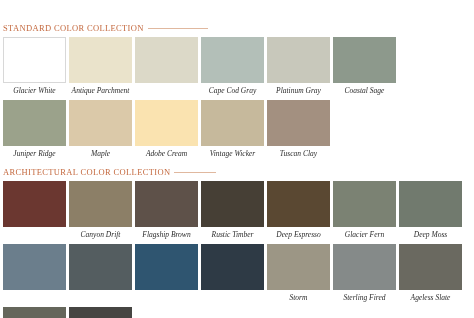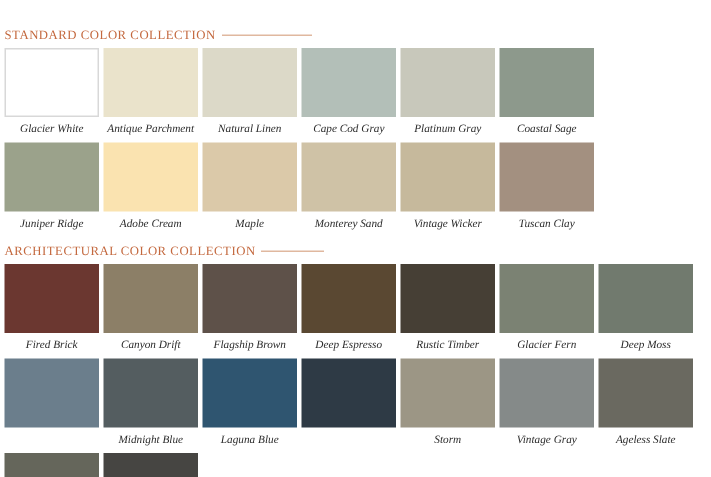--- a/index.html
+++ b/index.html
@@ -36,21 +36,21 @@
   }
   .section-header .rule {
     flex: 0 0 auto;
     height: 1px;
     background: #e0b89f;
     margin-left: 4px;
   }
   .rule-std { width: 60px; }
   .rule-arch { width: 42px; }
 
-  .section-std { padding-top: 16px; }
+  .section-std { padding-top: 4px; margin-top: 17px; }
   .section-arch { padding-top: 4px; }
 
   .row {
     display: flex;
     gap: 3px;
     margin-top: 2px;
   }
   .cell {
     width: 63px;
     flex: 0 0 63px;
@@ -89,119 +89,111 @@
           <div class="cell">
             <div class="chip outlined" style="background: rgb(255, 255, 255);"></div>
             <div class="caption">Glacier White</div>
           </div>
           <div class="cell">
             <div class="chip" style="background: rgb(234, 227, 203);"></div>
             <div class="caption">Antique Parchment</div>
           </div>
           <div class="cell">
             <div class="chip" style="background: rgb(220, 217, 200);"></div>
-            <div class="caption">Natural Linen</div>
           </div>
           <div class="cell">
             <div class="chip" style="background: rgb(179, 191, 184);"></div>
             <div class="caption">Cape Cod Gray</div>
           </div>
           <div class="cell">
             <div class="chip" style="background: rgb(200, 200, 187);"></div>
             <div class="caption">Platinum Gray</div>
           </div>
           <div class="cell">
             <div class="chip" style="background: rgb(141, 153, 140);"></div>
             <div class="caption">Coastal Sage</div>
           </div>
         </div>
         <div class="row">
           <div class="cell">
             <div class="chip" style="background: rgb(155, 162, 139);"></div>
             <div class="caption">Juniper Ridge</div>
           </div>
           <div class="cell">
+            <div class="chip" style="background: rgb(219, 201, 169);"></div>
+            <div class="caption">Maple</div>
+          </div>
+          <div class="cell">
             <div class="chip" style="background: rgb(250, 227, 176);"></div>
             <div class="caption">Adobe Cream</div>
-          </div>
-          <div class="cell">
-            <div class="chip" style="background: rgb(219, 201, 169);"></div>
-            <div class="caption">Maple</div>
-          </div>
-          <div class="cell">
-            <div class="chip" style="background: rgb(207, 194, 166);"></div>
-            <div class="caption">Monterey Sand</div>
           </div>
           <div class="cell">
             <div class="chip" style="background: rgb(198, 185, 156);"></div>
             <div class="caption">Vintage Wicker</div>
           </div>
           <div class="cell">
             <div class="chip" style="background: rgb(163, 144, 128);"></div>
             <div class="caption">Tuscan Clay</div>
           </div>
         </div>
       </div>
       <div class="section-arch">
         <div class="section-header">
           <span class="title">ARCHITECTURAL COLOR COLLECTION</span>
           <span class="rule rule-arch"></span>
         </div>
         <div class="row">
           <div class="cell">
             <div class="chip" style="background: rgb(107, 55, 48);"></div>
-            <div class="caption">Fired Brick</div>
           </div>
           <div class="cell">
             <div class="chip" style="background: rgb(140, 127, 103);"></div>
             <div class="caption">Canyon Drift</div>
           </div>
           <div class="cell">
             <div class="chip" style="background: rgb(94, 81, 73);"></div>
             <div class="caption">Flagship Brown</div>
           </div>
           <div class="cell">
+            <div class="chip" style="background: rgb(70, 63, 53);"></div>
+            <div class="caption">Rustic Timber</div>
+          </div>
+          <div class="cell">
             <div class="chip" style="background: rgb(90, 72, 50);"></div>
             <div class="caption">Deep Espresso</div>
           </div>
           <div class="cell">
-            <div class="chip" style="background: rgb(70, 63, 53);"></div>
-            <div class="caption">Rustic Timber</div>
-          </div>
-          <div class="cell">
             <div class="chip" style="background: rgb(123, 130, 115);"></div>
             <div class="caption">Glacier Fern</div>
           </div>
           <div class="cell">
             <div class="chip" style="background: rgb(113, 122, 110);"></div>
             <div class="caption">Deep Moss</div>
           </div>
         </div>
         <div class="row">
           <div class="cell">
             <div class="chip" style="background: rgb(107, 126, 140);"></div>
           </div>
           <div class="cell">
             <div class="chip" style="background: rgb(84, 93, 96);"></div>
-            <div class="caption">Midnight Blue</div>
           </div>
           <div class="cell">
             <div class="chip" style="background: rgb(47, 85, 112);"></div>
-            <div class="caption">Laguna Blue</div>
           </div>
           <div class="cell">
             <div class="chip" style="background: rgb(46, 58, 69);"></div>
           </div>
           <div class="cell">
             <div class="chip" style="background: rgb(156, 150, 133);"></div>
             <div class="caption">Storm</div>
           </div>
           <div class="cell">
             <div class="chip" style="background: rgb(133, 138, 137);"></div>
-            <div class="caption">Vintage Gray</div>
+            <div class="caption">Sterling Fired</div>
           </div>
           <div class="cell">
             <div class="chip" style="background: rgb(106, 105, 96);"></div>
             <div class="caption">Ageless Slate</div>
           </div>
         </div>
         <div class="row">
           <div class="cell">
             <div class="chip" style="background: rgb(101, 102, 91);"></div>
           </div>

